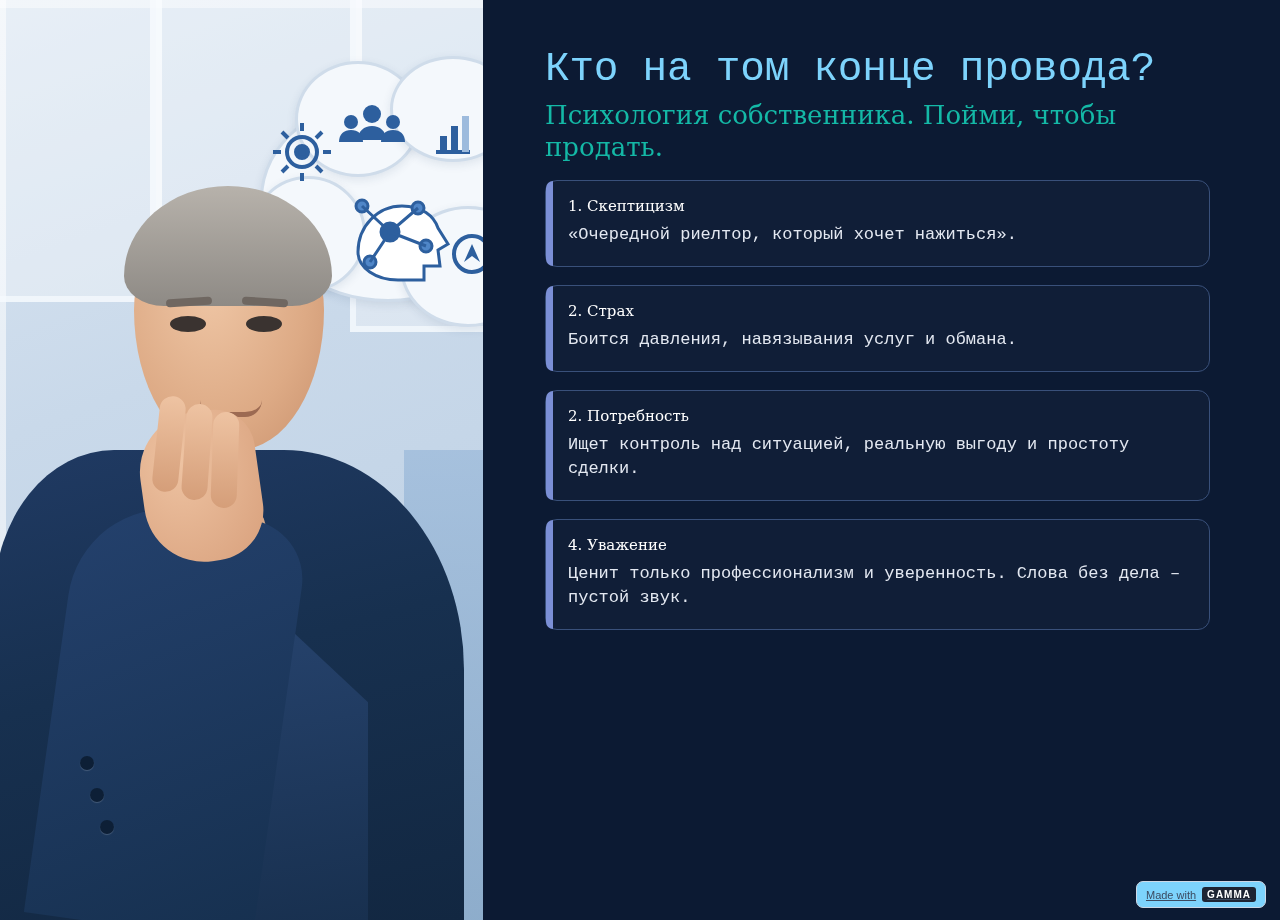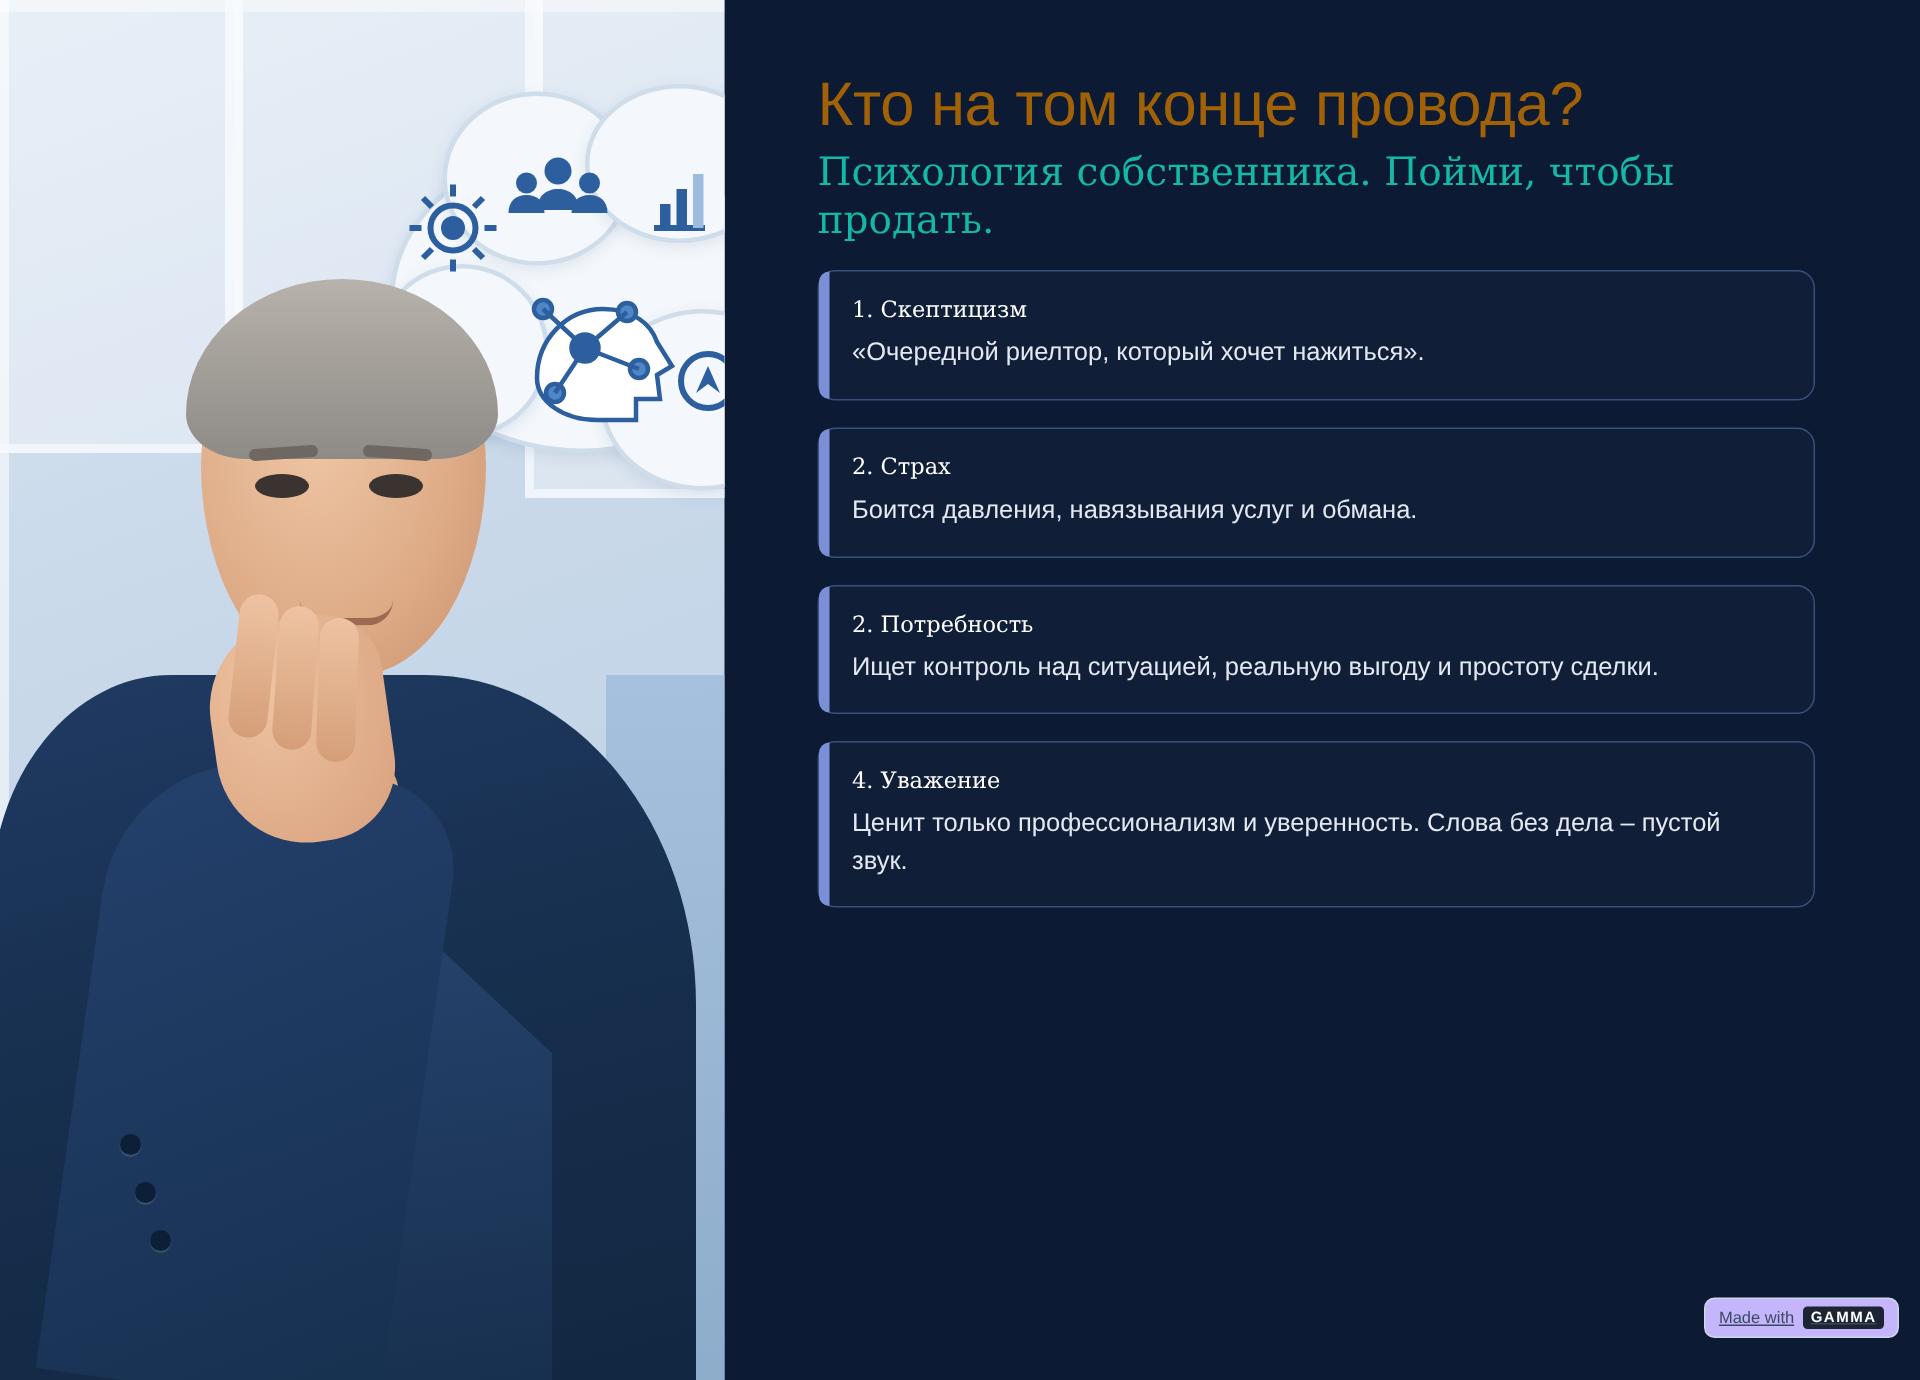--- a/index.html
+++ b/index.html
@@ -197,27 +197,27 @@
 
   
   .content {
     position: relative;
     flex: 1 1 auto;
     padding: 46px 70px 0 62px;
     box-sizing: border-box;
     color: #ffffff;
   }
   .title {
-    font-family: Liberation Sans, sans-serif;
+    font-family: Liberation Mono, monospace;
     font-size: 41px;
     line-height: 1.14;
     font-weight: 400;
     letter-spacing: -0.2px;
     margin: 0 0 6px 0;
-    color: #a16207;
+    color: #7dd3fc;
   }
   .subtitle {
     font-family: "DejaVu Serif", serif;
     font-size: 26px;
     line-height: 1.26;
     font-weight: 400;
     margin: 0 0 16px 0;
     color: #14b8a6;
   }
   .lead {
@@ -246,36 +246,36 @@
     background: #7b8fd6;
   }
   .card-title {
     font-family: "DejaVu Serif", serif;
     font-size: 15px;
     line-height: 1.2;
     color: #ffffff;
     margin: 0 0 8px 0;
   }
   .card-text {
-    font-family: Liberation Sans, sans-serif;
+    font-family: Liberation Mono, monospace;
     font-size: 17px;
     line-height: 1.45;
     color: #e3e8f1;
     margin: 0;
   }
 
   
   .made-with {
     position: absolute;
     right: 14px;
-    bottom: 28px;
+    bottom: 12px;
     display: flex;
     align-items: center;
     gap: 6px;
-    background: #c4b5fd;
+    background: #7dd3fc;
     border: 1px solid #cdd8e6;
     border-radius: 7px;
     padding: 5px 9px;
     font-size: 11px;
     color: #3b4a60;
     font-family: "Liberation Sans", sans-serif;
   }
   .made-with .gm {
     background: #1d2433;
     color: #ffffff;

